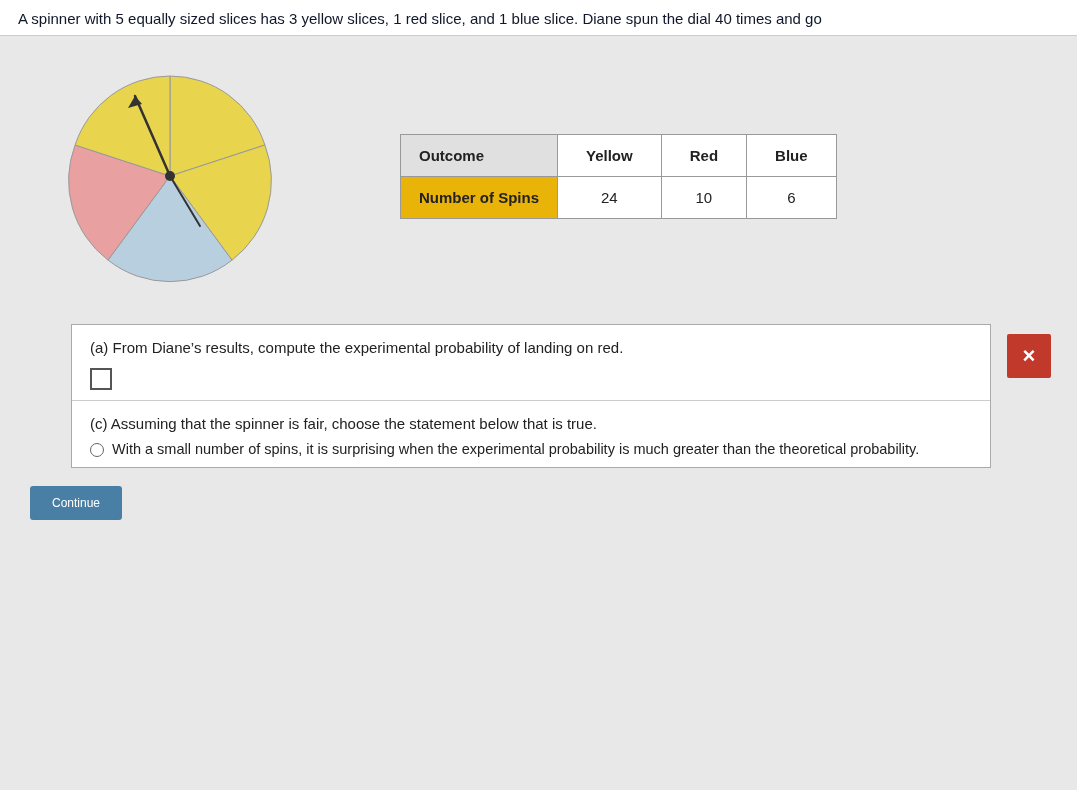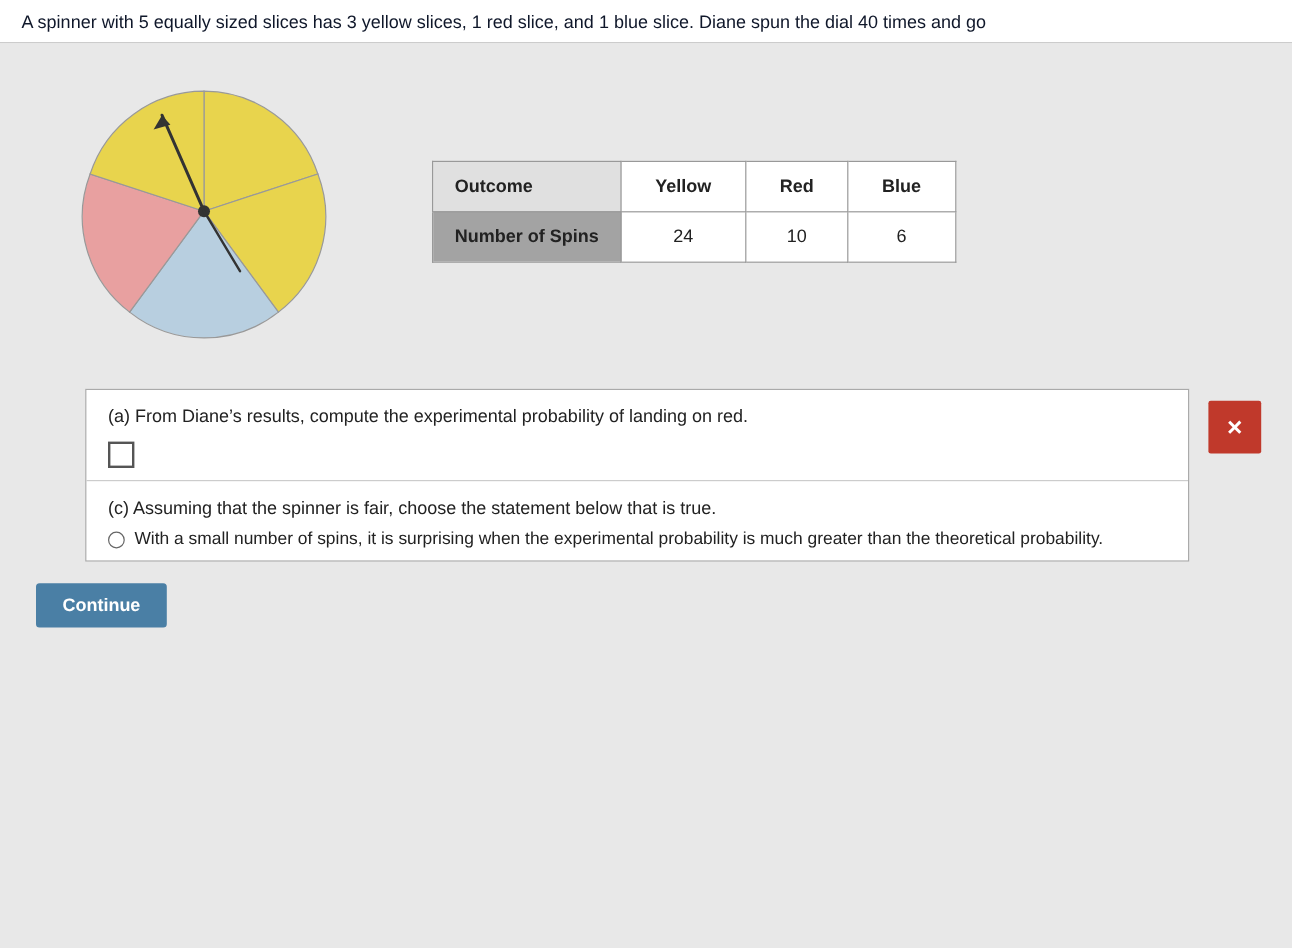--- a/index.html
+++ b/index.html
@@ -37,37 +37,38 @@
     .spinner-container svg {
       width: 220px;
       height: 220px;
     }
     .table-container {
       margin-left: 20px;
     }
     .outcome-table {
       border-collapse: collapse;
       background: #fff;
+      margin-left: 40px;
     }
     .outcome-table th, .outcome-table td {
       border: 1px solid #999;
       padding: 12px 28px;
       text-align: center;
       font-size: 15px;
     }
     .outcome-table th:first-child,
     .outcome-table td:first-child {
       text-align: left;
       font-weight: bold;
       background: #e0e0e0;
       padding: 12px 18px;
       min-width: 150px;
     }
     .outcome-table td:first-child {
-      background: #a3a3a3;
+      background: #eab308;
     }
     .instructions {
       font-size: 15px;
       color: #222;
       margin-bottom: 16px;
       padding-left: 4px;
     }
     .questions-box {
       background: #fff;
       border: 1px solid #aaa;
@@ -133,22 +134,22 @@
       flex-shrink: 0;
       background: #fff;
       cursor: pointer;
     }
     .continue-btn {
       margin-top: 18px;
       background: #4a7fa5;
       color: #fff;
       border: none;
       padding: 10px 22px;
-      font-size: 15px;
-      font-weight: bold;
+      font-size: 12px;
+      font-weight: normal;
       cursor: pointer;
       border-radius: 3px;
     }
     .questions-wrapper {
       position: relative;
       display: inline-block;
     }
   </style>
 </head>
 <body>

